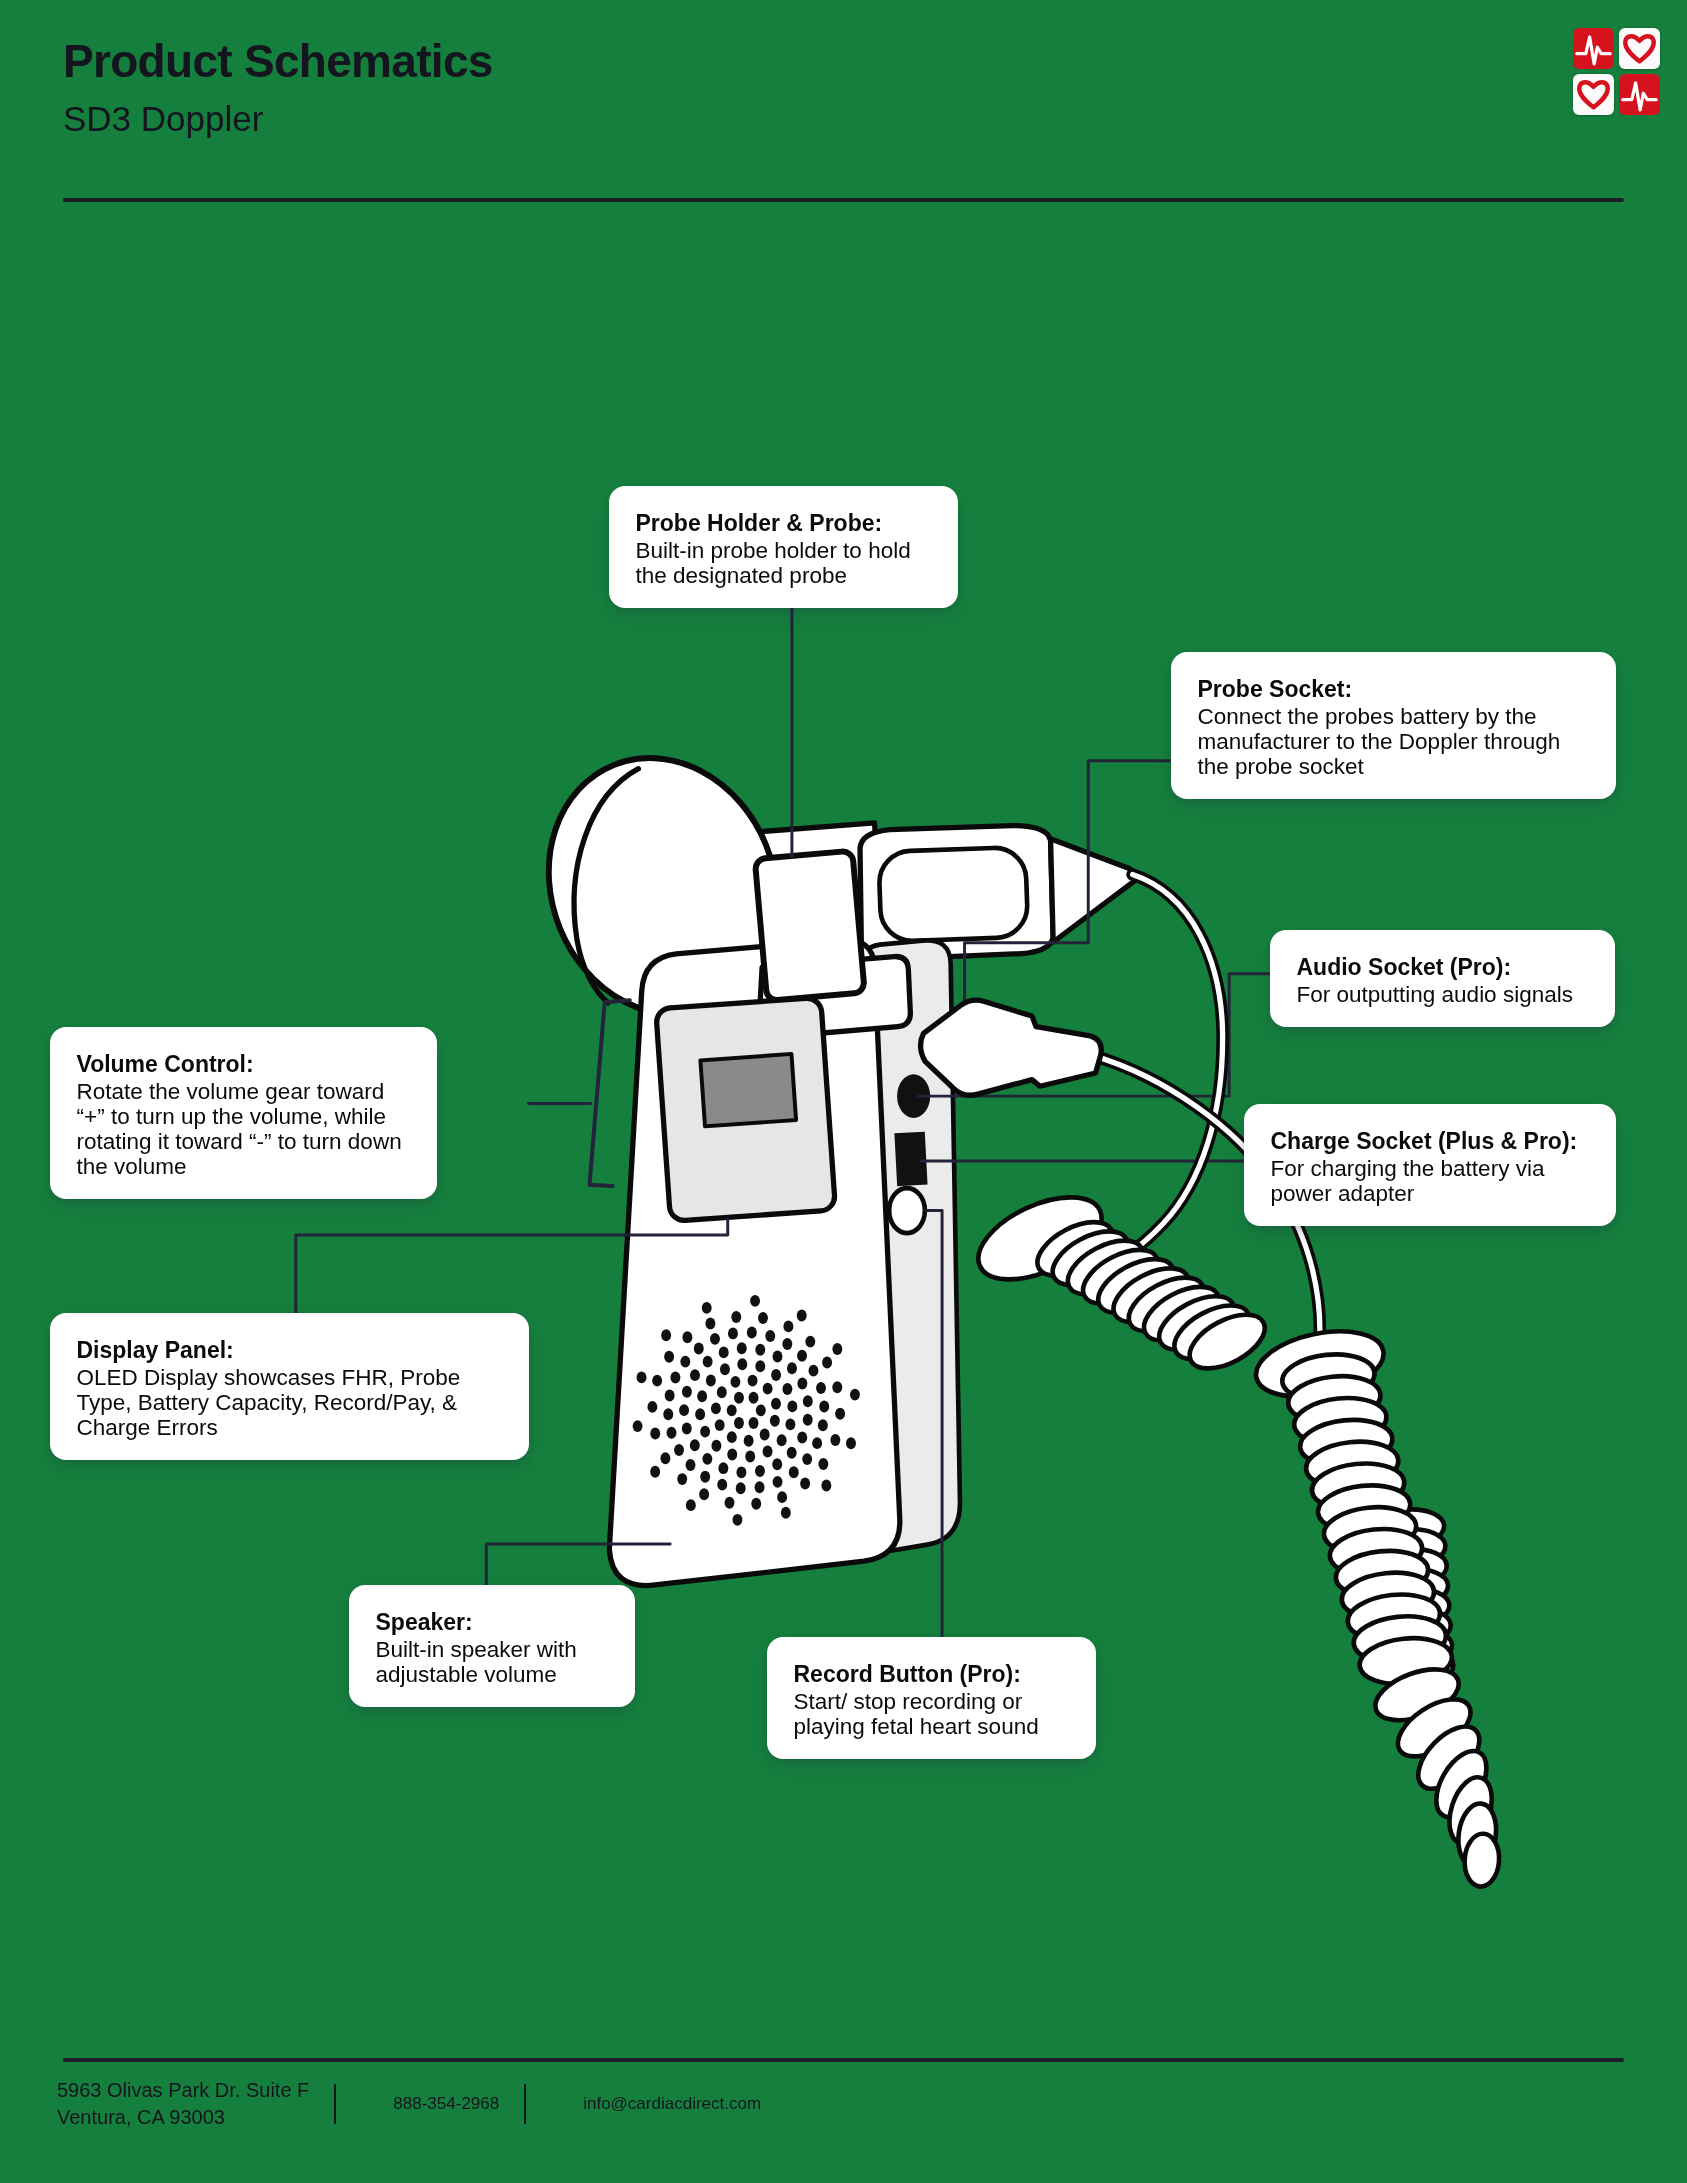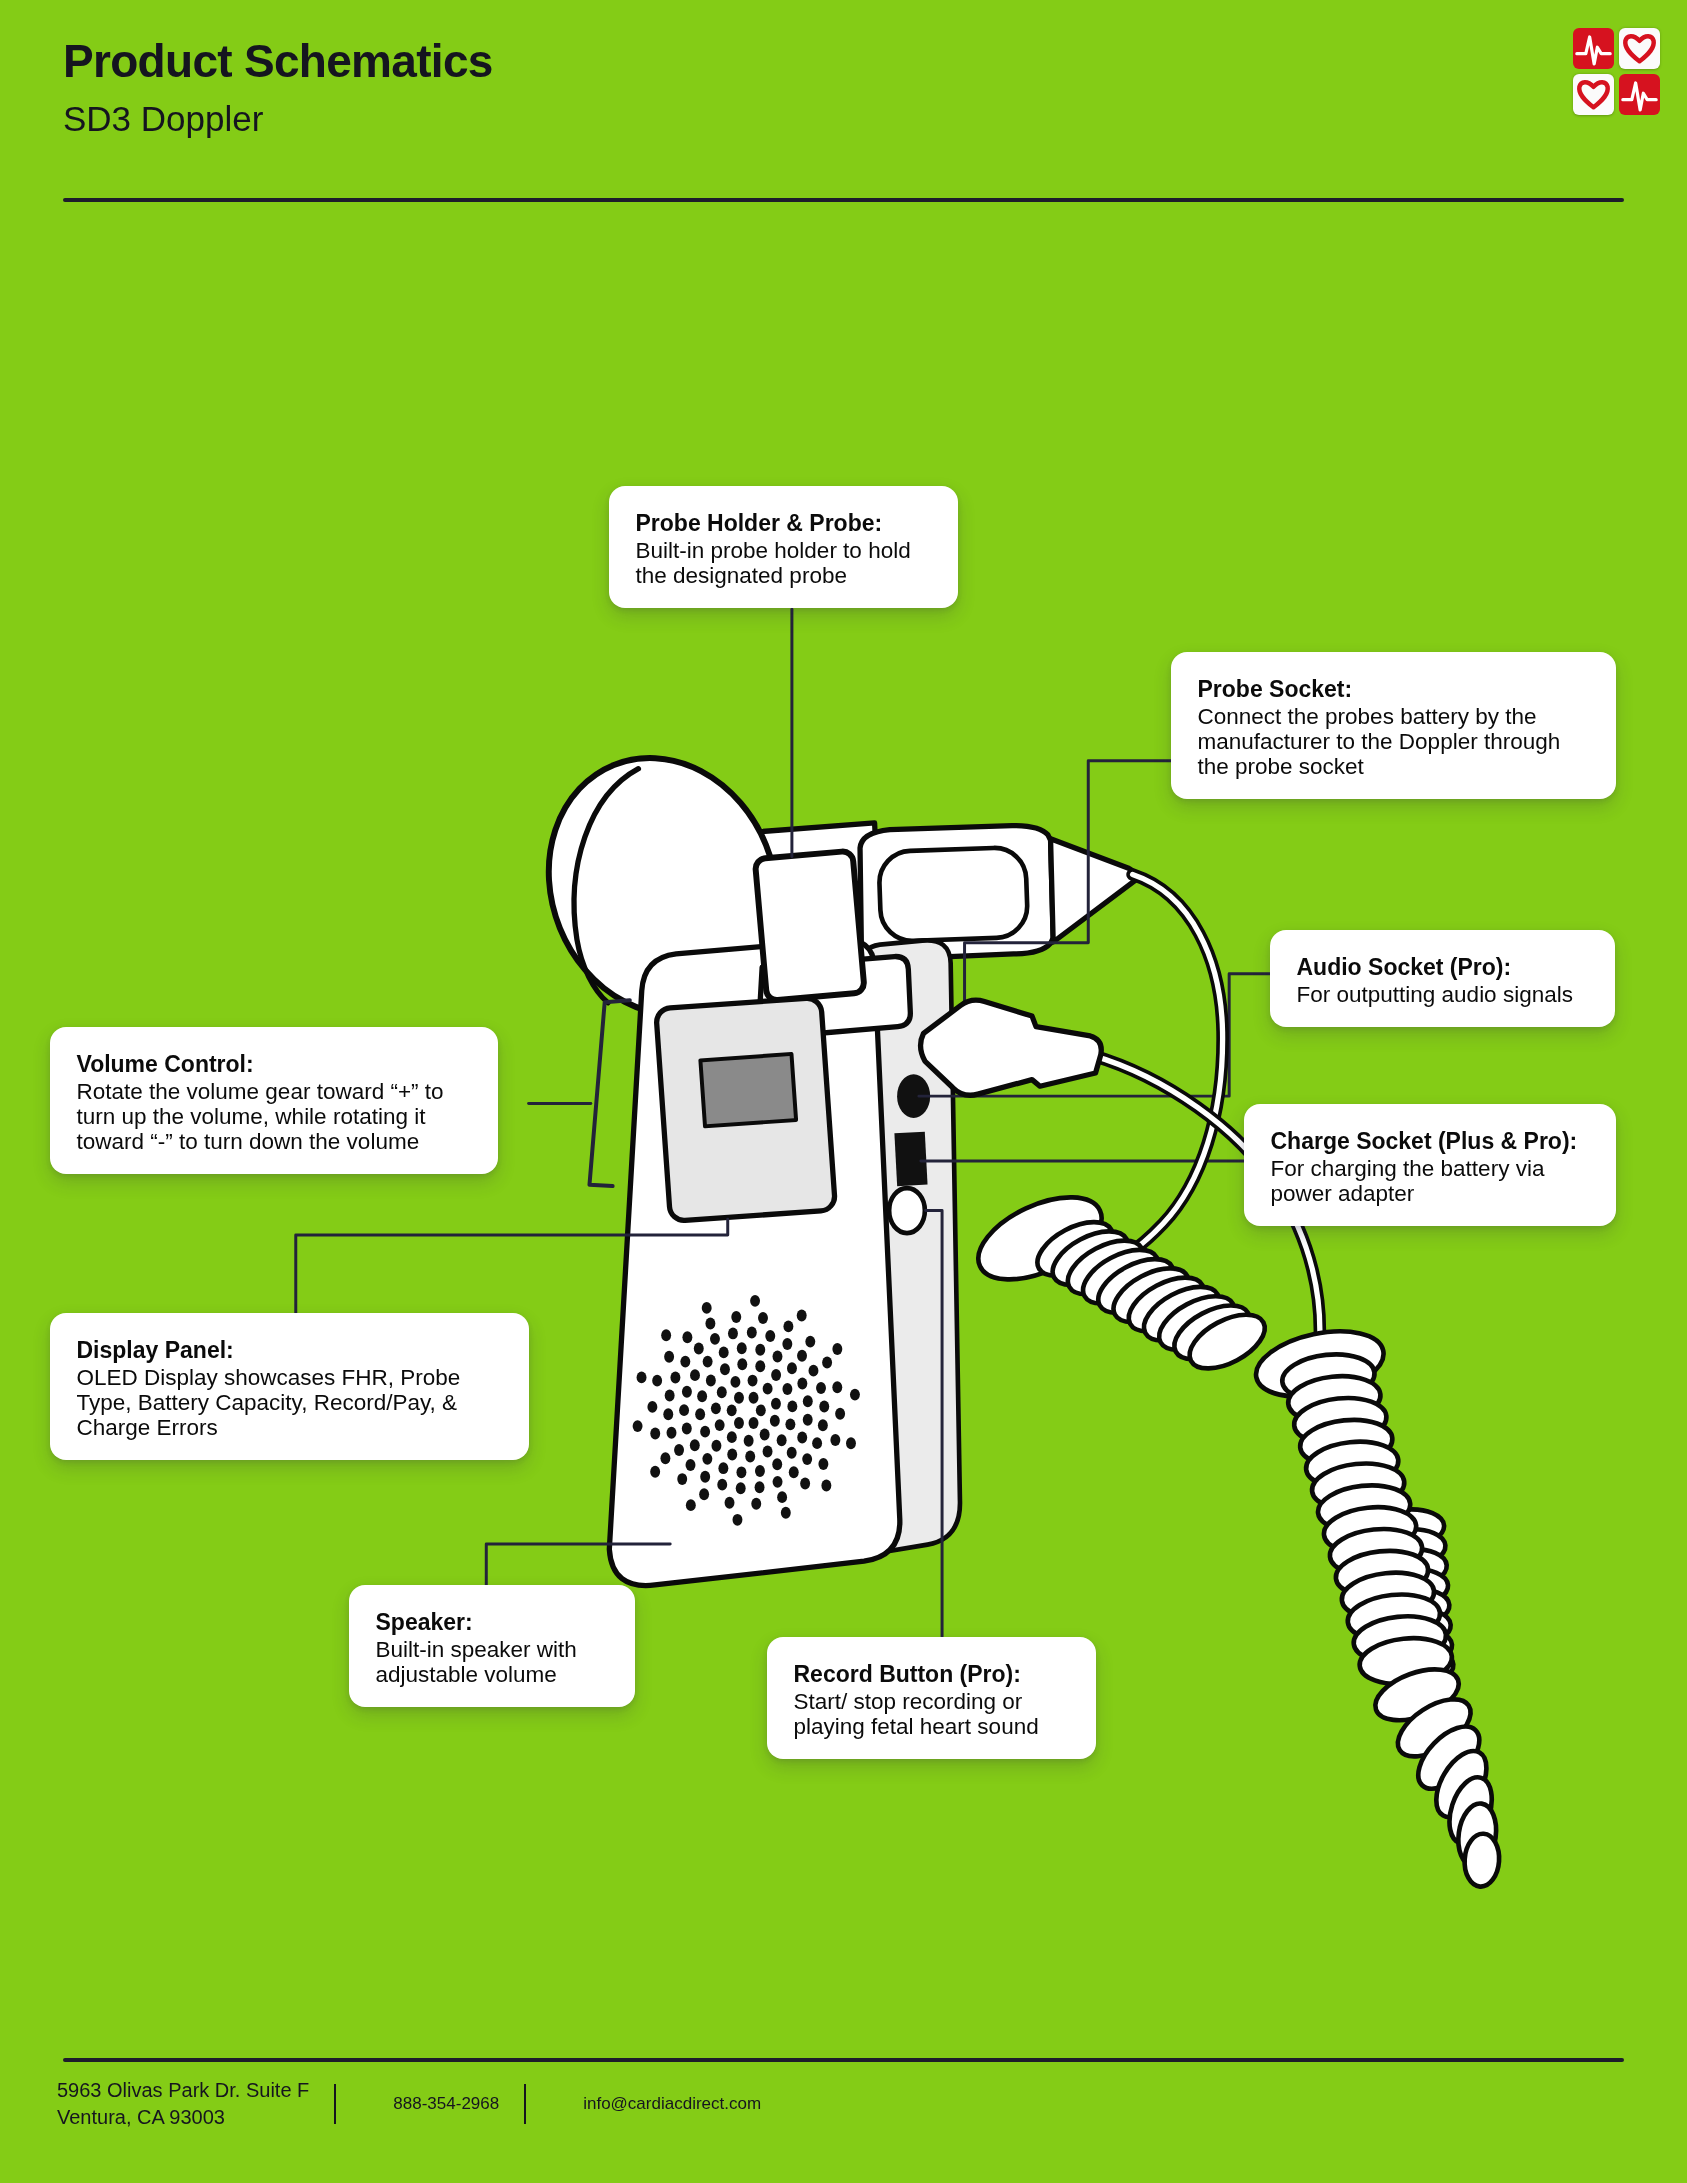--- a/index.html
+++ b/index.html
@@ -1,17 +1,17 @@
 <!DOCTYPE html>
 <html style="font-size:10.6px"><head>
 <meta charset="utf-8">
 <style>
   html,body{margin:0;padding:0;background:#ffffff;}
   #page{
-    position:relative;width:1687px;height:2183px;background:#84cc16;overflow:hidden;
+    position:relative;width:1687px;height:2183px;background:#15803d;overflow:hidden;
     font-family:"Liberation Sans", sans-serif;color:#15151f;
   }
   
   .title{position:absolute;left:63px;top:34px;font-size:46px;font-weight:700;letter-spacing:-0.7px;color:#15151f;}
   .subtitle{position:absolute;left:63px;top:99px;font-size:35px;font-weight:400;color:#15151f;}
   .rule{position:absolute;left:63px;width:1561px;height:4px;background:#1d1d2b;border-radius:2px;}
   .rule.top{top:198px;}
   .rule.bottom{top:2058px;}
   
   .logo{position:absolute;left:1573px;top:28px;width:87px;height:87px;
@@ -23,21 +23,21 @@
   #diagram{position:absolute;left:0;top:0;width:1687px;height:2183px;}
   
   .callout{position:absolute;background:#ffffff;border-radius:16px;padding:22.5px 26.5px 20px 26.5px;
     box-shadow:0 8px 18.5px rgba(40,40,70,.20),0 2px 5.3px rgba(40,40,70,.12);box-sizing:border-box;}
   .callout .c-title{font-size:23px;font-weight:700;color:#0b0b0b;line-height:28px;}
   .callout .c-body{font-size:22.5px;font-weight:400;color:#0b0b0b;line-height:25px;margin-top:1.3px;}
   #box-probe-holder {left:609px; top:486px;  width:349px;}
   #box-probe-socket {left:1171px;top:652px;  width:445px;}
   #box-audio-socket {left:1270px;top:930px; width:345px;}
   #box-charge-socket{left:1244px;top:1104px; width:372px;}
-  #box-volume       {left:50px;  top:1027px; width:448px;}
+  #box-volume       {left:50px;  top:1027px; width:387px;}
   #box-display      {left:50px;  top:1313px; width:479px;}
   #box-speaker      {left:349px; top:1585px; width:286px;}
   #box-record       {left:767px;top:1637px; width:329px;}
   
   .footer{position:absolute;left:57px;top:2077px;display:flex;align-items:center;gap:25px;}
   .addr{font-size:20px;line-height:26.5px;color:#15151f;}
   .fsep{width:2px;height:40px;background:#15151f;}
   .fitem{font-size:17px;color:#15151f;margin-left:32px;}
 </style>
 </head>

